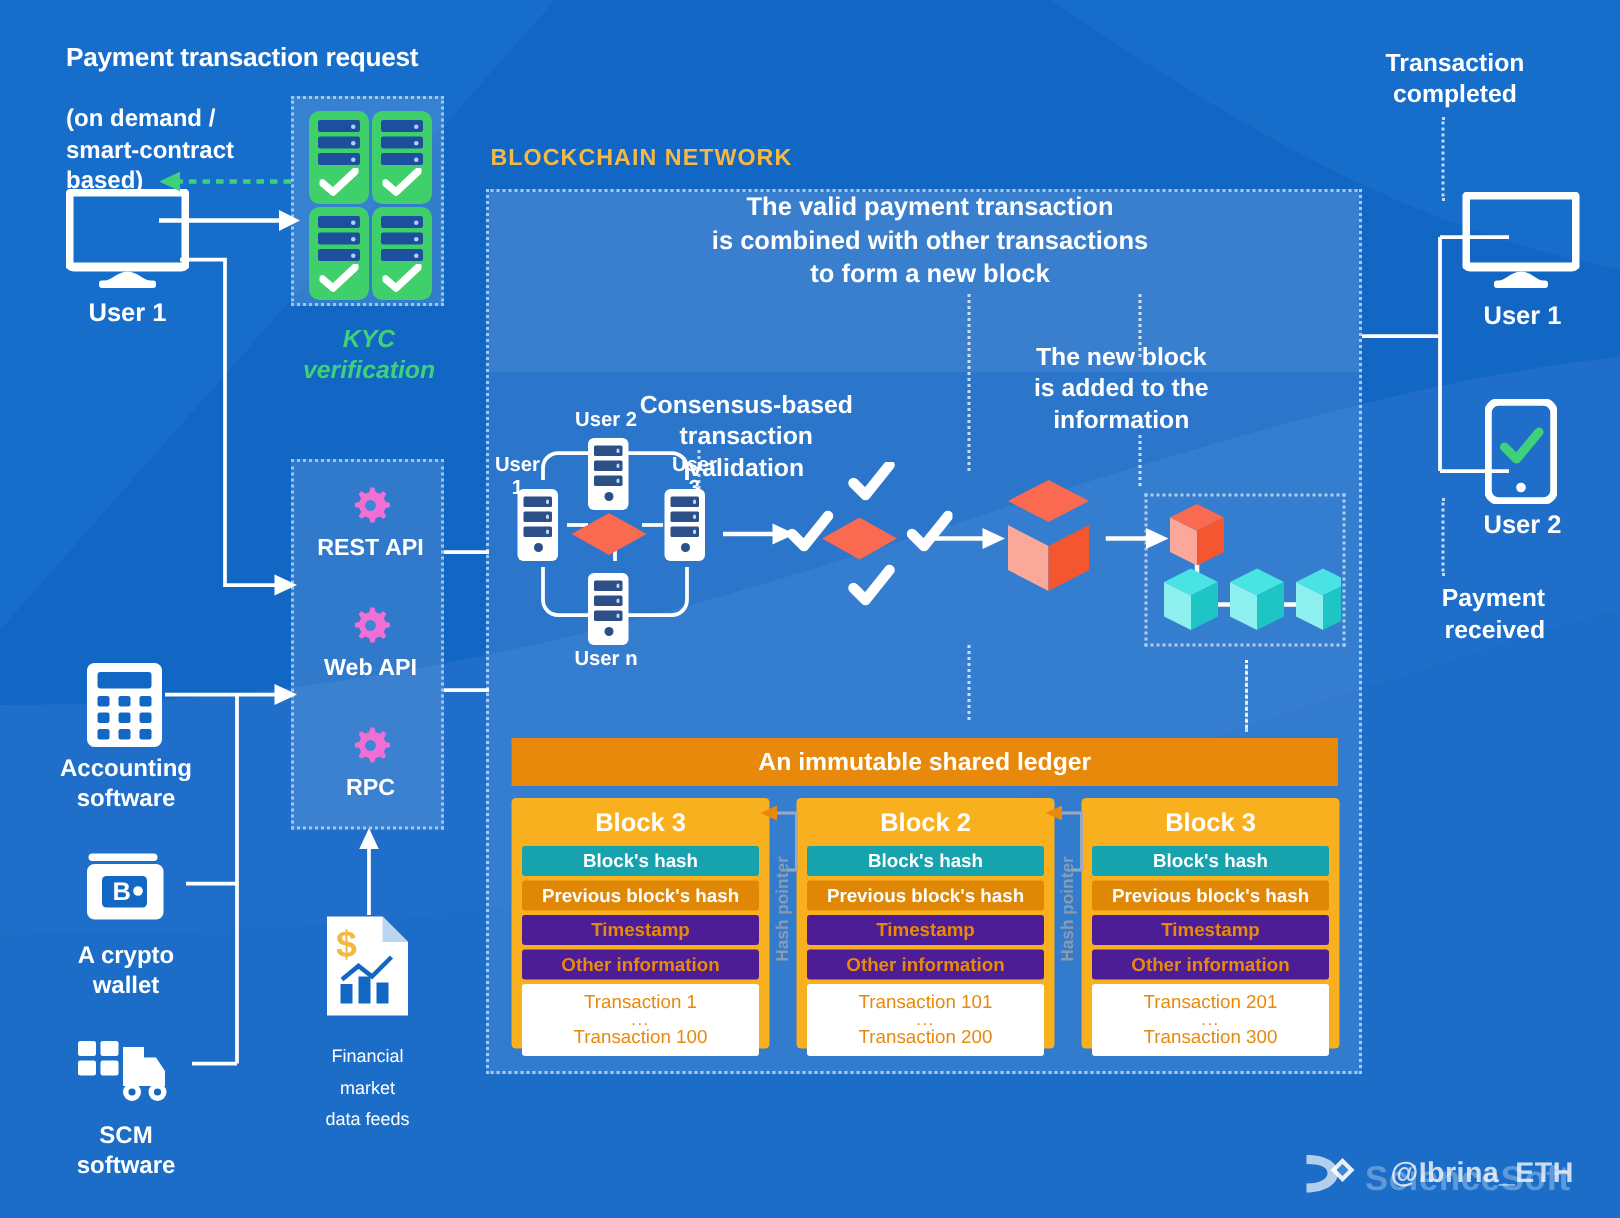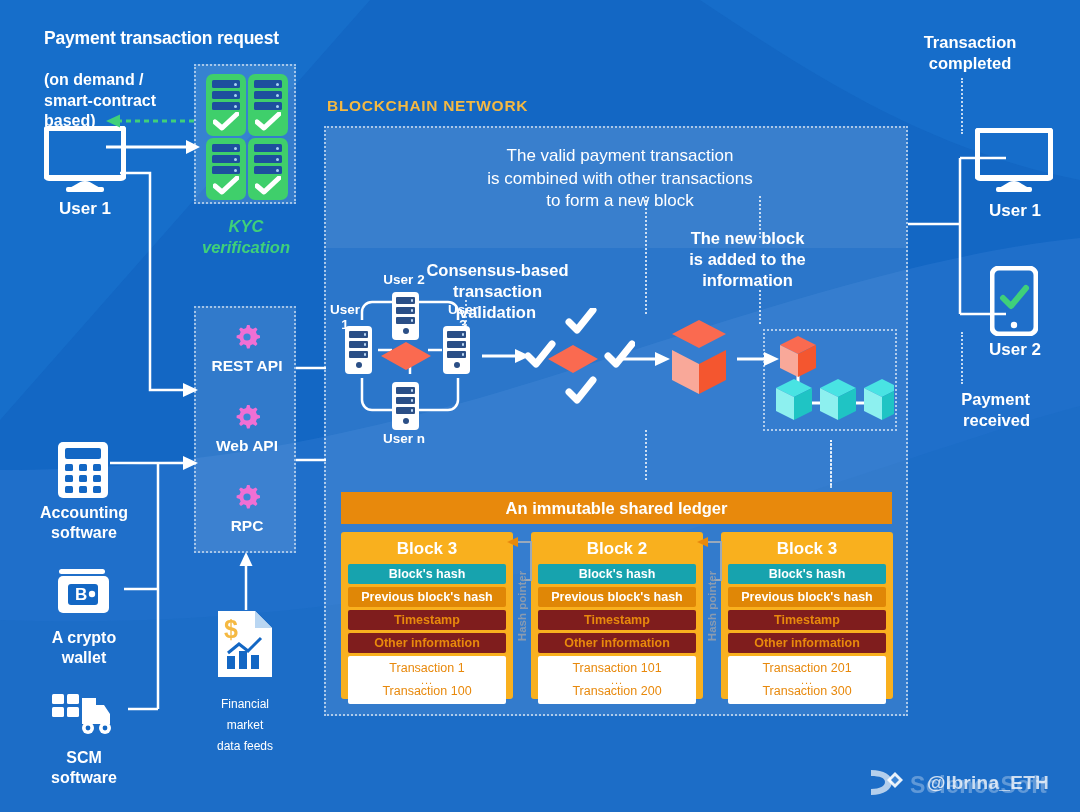--- a/index.html
+++ b/index.html
@@ -90,22 +90,22 @@
   #bn-panel {
     position: absolute; left: 324px; top: 126px; width: 584px; height: 590px;
     border: 2px dotted rgba(255,255,255,0.6);
     background: rgba(255,255,255,0.10);
   }
   #bn-panel-top {
     position:absolute; left:0; top:0; width:100%; height:120px;
     background: rgba(255,255,255,0.07);
   }
   #bn-headline {
-    left: 380px; top: 145px; width: 480px; text-align: center;
-    font-size: 17px; line-height: 22.5px; font-weight: normal;
+    left: 380px; top: 127px; width: 480px; text-align: center;
+    font-size: 17px; line-height: 22.5px; font-weight: bold;
   }
   #cons-title { left: 400px; top: 228px; width: 195px; text-align:center; font-size: 16.5px; line-height: 21px; font-weight: bold; }
   #newblock-title { left: 660px; top: 228px; width: 175px; text-align:center; font-size: 16.5px; line-height: 21px; font-weight: bold; }
 
   .vdot { position: absolute; width: 0; border-left: 2px dotted rgba(255,255,255,0.75); }
 
   
   .small-lbl { position: absolute; color:#fff; font-size: 13.5px; font-weight: bold; text-align:center; line-height: 15px; }
   #n-u2 { left: 372px; top: 272px; width: 64px; }
   #n-u1 { left: 322px; top: 302px; width: 46px; }
@@ -139,21 +139,21 @@
     text-align:center; color:#fff; font-size:17px; font-weight:bold;
     padding: 3px 0 5px;
   }
   .row {
     height: 20px; margin-bottom: 3px; border-radius: 2px;
     display:flex; align-items:center; justify-content:center;
     font-size: 12.5px; font-weight: bold;
   }
   .r-hash { background:#17a3ae; color:#ffffff; }
   .r-prev { background:#e08706; color:#ffffff; }
-  .r-white { background:#7f1d1d; color:#e8890c; }
+  .r-white { background:#4c1d95; color:#e8890c; }
   .r-tx {
     background:#ffffff; color:#e8890c; height: 48px; margin-bottom:0;
     flex-direction: column; justify-content:center; line-height: 15px;
     font-weight: normal; font-size: 12.5px;
   }
   .r-tx .ell { font-size: 11px; line-height: 8px; letter-spacing:1px;}
   .hash-pointer {
     position:absolute; top:532px; width:34px; height:167px;
   }
   .hash-pointer .hp-label {

